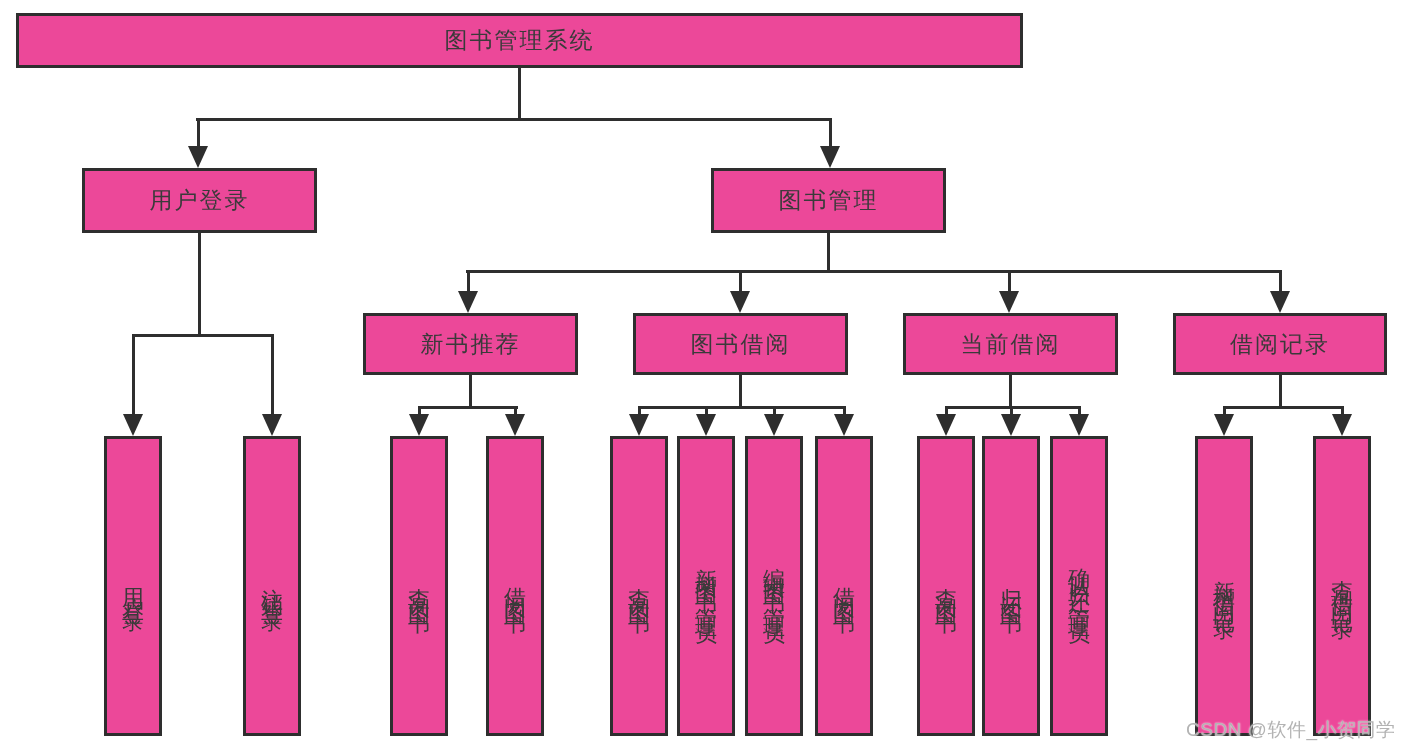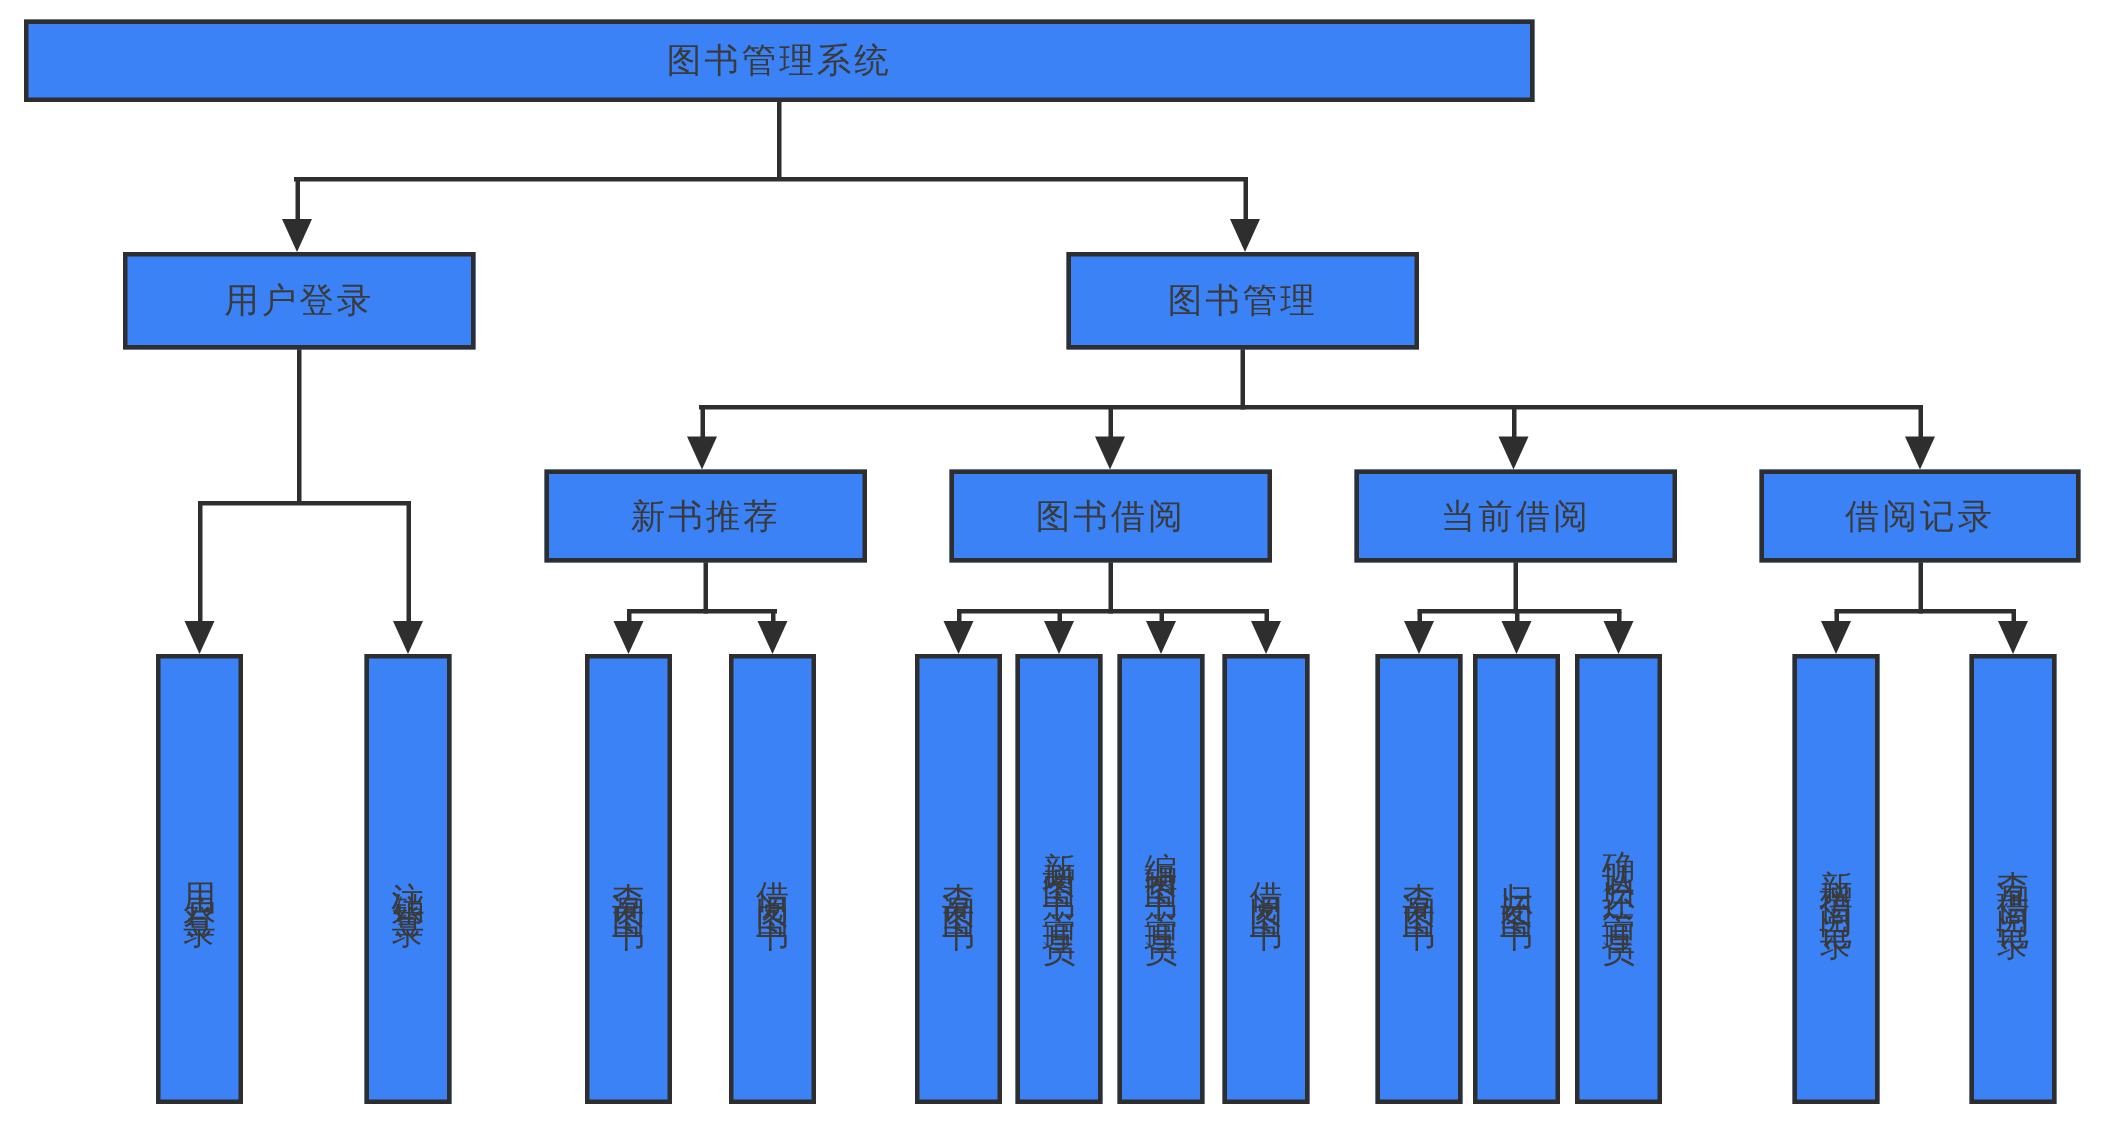--- a/index.html
+++ b/index.html
@@ -6,21 +6,21 @@
   .canvas {
     position:relative;
     width:1405px; height:747px;
     background:#ffffff;
     font-family:"Liberation Sans", sans-serif;
     color:#3a3a3a;
     overflow:hidden;
   }
   .box {
     position:absolute;
-    background:#3b82f6;
+    background:#ec4899;
     border:3px solid #2e2e2e;
     box-sizing:border-box;
     display:flex;
     align-items:center;
     justify-content:center;
   }
   .hbox { font-size:23px; letter-spacing:2px; }
   .vbox { width:58px; top:436px; height:300px; }
   .vbox .vlabel {
     writing-mode:vertical-rl;
@@ -174,14 +174,15 @@
     <span class="vlabel">确认归还（管理员）</span>
   </div>
 
   <div class="box vbox" style="left:1195px;">
     <span class="vlabel">新增借阅记录</span>
   </div>
   <div class="box vbox" style="left:1313px;">
     <span class="vlabel">查询借阅记录</span>
   </div>
 
+  <div class="watermark">CSDN @软件_小贺同学</div>
 
 </div>
 
 </body></html>

